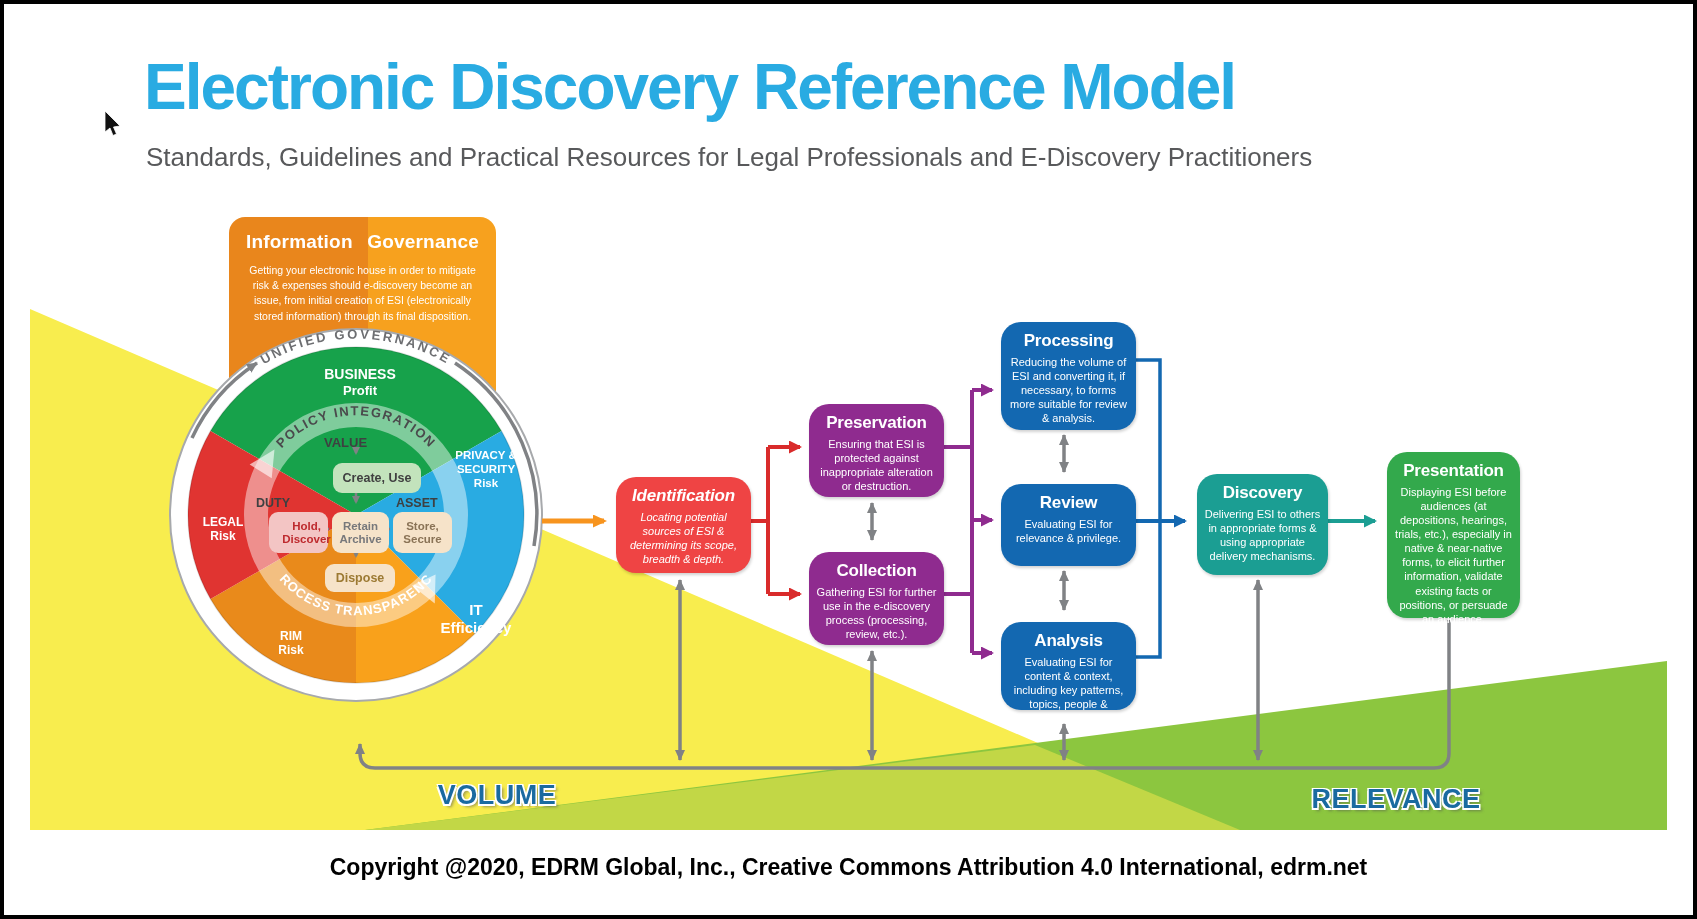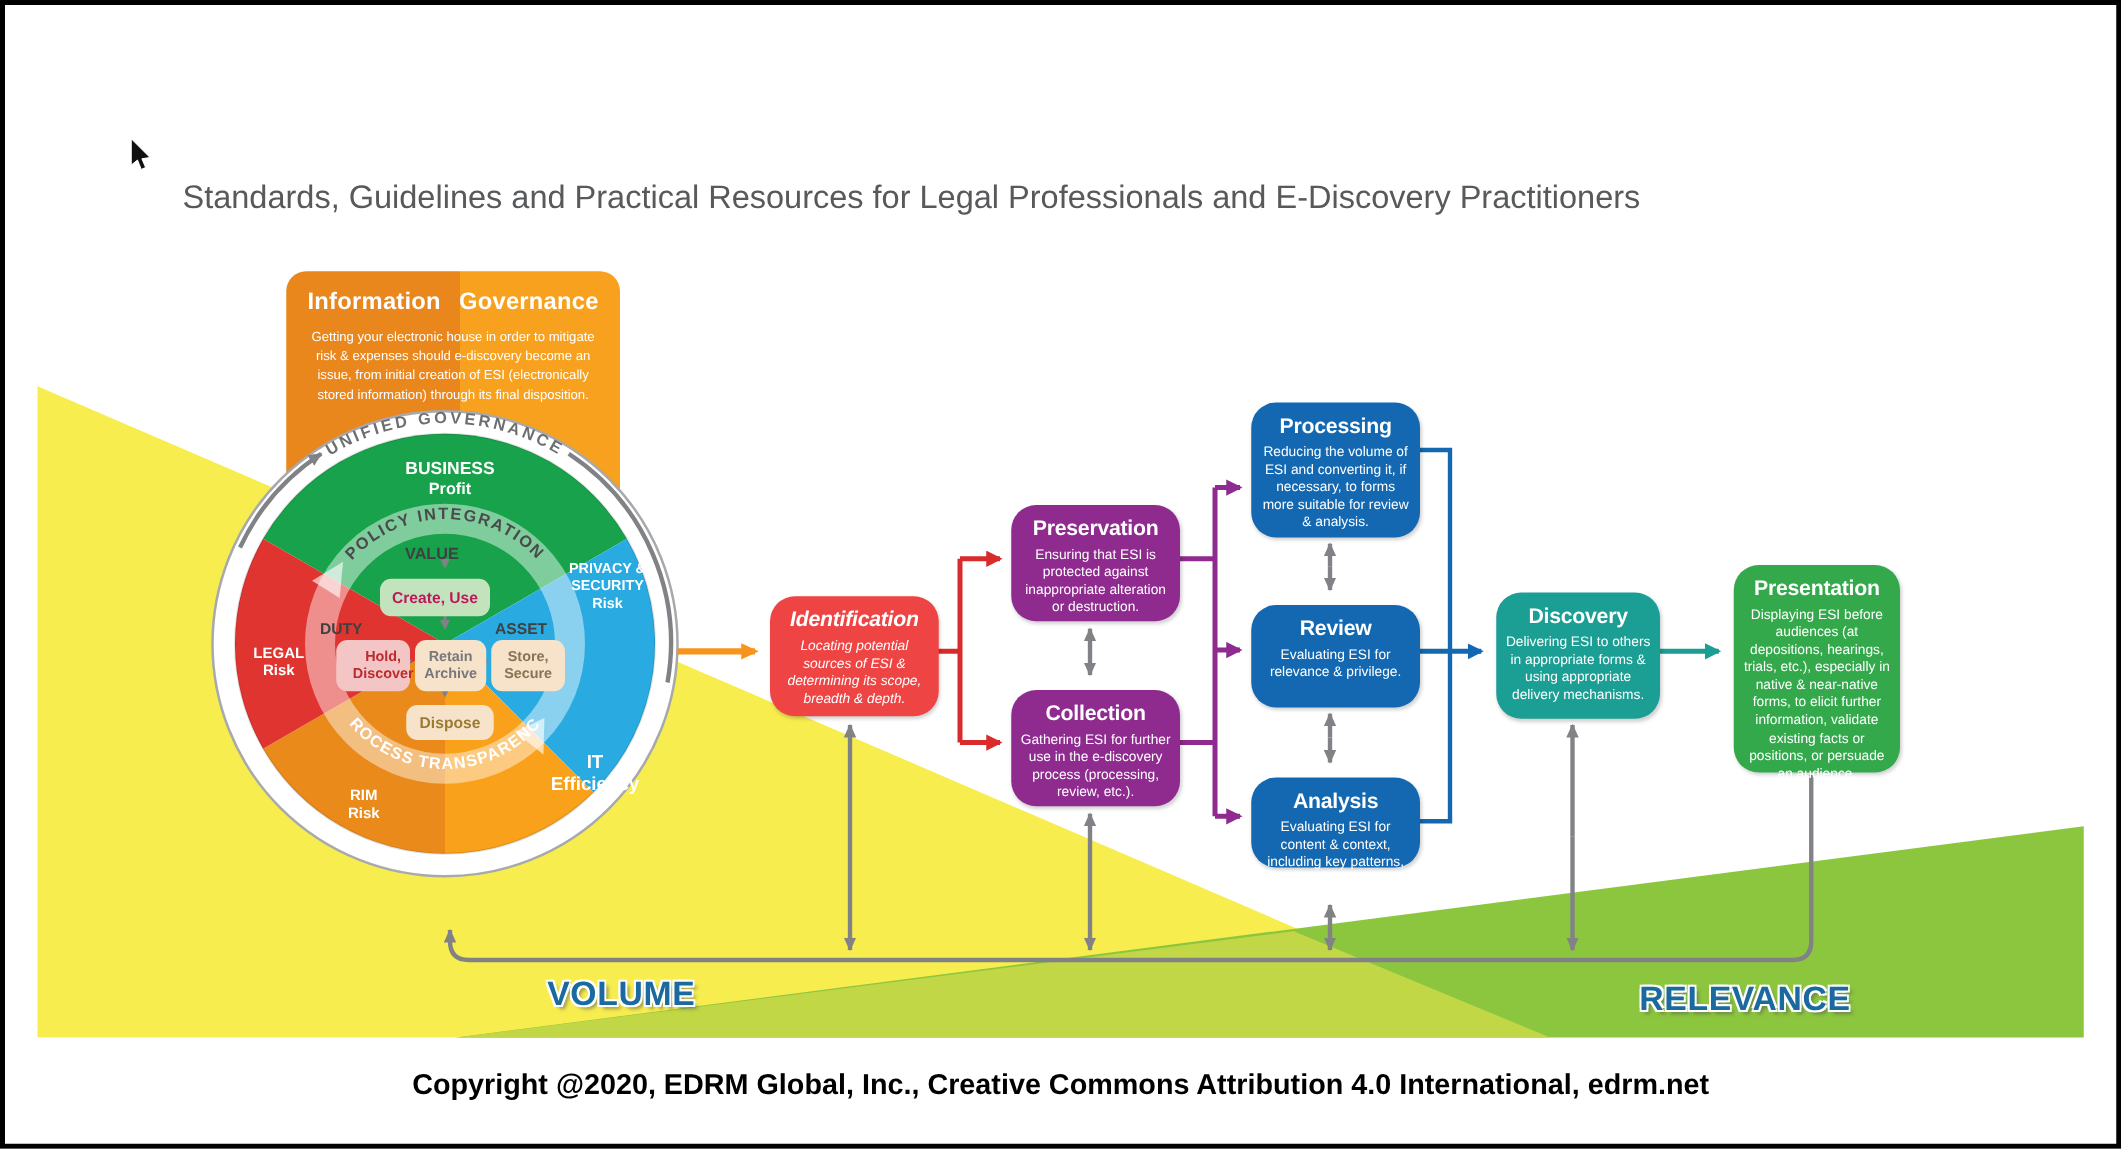--- a/index.html
+++ b/index.html
@@ -24,49 +24,50 @@
   .infogov p{margin:0 auto;width:240px;font-size:10.5px;line-height:1.45;}
   
   .stage{position:absolute;z-index:3;border-radius:20px;color:#fff;text-align:center;box-shadow:1px 2px 3px rgba(0,0,0,.18);}
   .stage h3{margin:9px 4px 4px;font-size:17px;letter-spacing:-.2px;}
   .stage p{margin:0;padding:0 7px;font-size:11px;line-height:1.28;}
   #stage-identification{left:612px;top:473px;width:135px;height:96px;background:#ef4444;font-style:italic;}
   #stage-preservation{left:805px;top:400px;width:135px;height:93px;background:#8F2B8F;}
   #stage-collection{left:805px;top:548px;width:135px;height:93px;background:#8F2B8F;}
   #stage-processing{left:997px;top:318px;width:135px;height:108px;background:#1368B1;}
   #stage-review{left:997px;top:480px;width:135px;height:82px;background:#1368B1;}
-  #stage-analysis{left:997px;top:618px;width:135px;height:72px;background:#1368B1;}
+  #stage-analysis{left:997px;top:618px;width:135px;height:88px;background:#1368B1;}
   #stage-production{left:1193px;top:470px;width:131px;height:101px;background:#1B9E93;}
   #stage-presentation{left:1383px;top:448px;width:133px;height:166px;background:#33A94C;}
   
   .clabel{position:absolute;z-index:3;text-align:center;color:#fff;font-weight:bold;line-height:1.2;}
   #lbl-business{left:296px;top:362px;width:120px;font-size:14px;}
   #lbl-business .sub{font-size:13px;}
   #lbl-privacy{left:438px;top:445px;width:88px;font-size:11.5px;}
   #lbl-legal{left:188px;top:511px;width:62px;font-size:12px;}
   #lbl-rim{left:254px;top:625px;width:66px;font-size:12px;}
   #lbl-it{left:432px;top:597px;width:80px;font-size:15px;}
   .facet{position:absolute;z-index:3;color:#3E4041;font-weight:bold;font-size:13px;}
   #facet-value{left:320px;top:431px;width:72px;}
   #facet-duty{left:252px;top:492px;width:62px;font-size:12.5px;}
   #facet-asset{left:392px;top:492px;width:62px;font-size:12.5px;}
   
   .pill{position:absolute;z-index:3;border-radius:9px;font-weight:bold;text-align:center;
     display:flex;align-items:center;justify-content:center;line-height:1.12;padding:0 3px;box-sizing:border-box;}
-  #pill-create{left:300px;top:459px;width:88px;height:30px;background:#C3E3BC;color:#be185d;font-size:12.5px;}
+  #pill-create{left:329px;top:459px;width:88px;height:30px;background:#C3E3BC;color:#404040;font-size:12.5px;}
   #pill-hold{left:265px;top:508px;width:59px;height:41px;background:#F3C5C4;color:#BE2A2E;font-size:11.5px;padding-left:19px;}
   #pill-retain{left:328px;top:508px;width:57px;height:41px;background:#F6E3C9;color:#77787B;font-size:11.5px;}
   #pill-store{left:389px;top:508px;width:59px;height:41px;background:#F6E3C9;color:#8A7356;font-size:11.5px;}
   #pill-dispose{left:321px;top:560px;width:70px;height:28px;background:#F6E3C9;color:#9C7A33;font-size:12.5px;}
 </style>
 </head>
 <body>
 
 <div class="canvas">
 
+  <div class="page-title">Electronic Discovery Reference Model</div>
   <div class="page-subtitle">Standards, Guidelines and Practical Resources for Legal Professionals and E-Discovery Practitioners</div>
 
   <div class="infogov">
     <h2>Information Governance</h2>
     <p>Getting your electronic house in order to mitigate risk &amp; expenses should e-discovery become an issue, from initial creation of ESI (electronically stored information) through its final disposition.</p>
   </div>
 
   <svg class="layer-svg" width="1689" height="911" viewBox="0 0 1689 911" style="font-family:&quot;Liberation Sans&quot;,sans-serif;">
     <defs>
       <marker id="mO" markerUnits="userSpaceOnUse" markerWidth="16" markerHeight="16" refX="11" refY="6.5" orient="auto">

